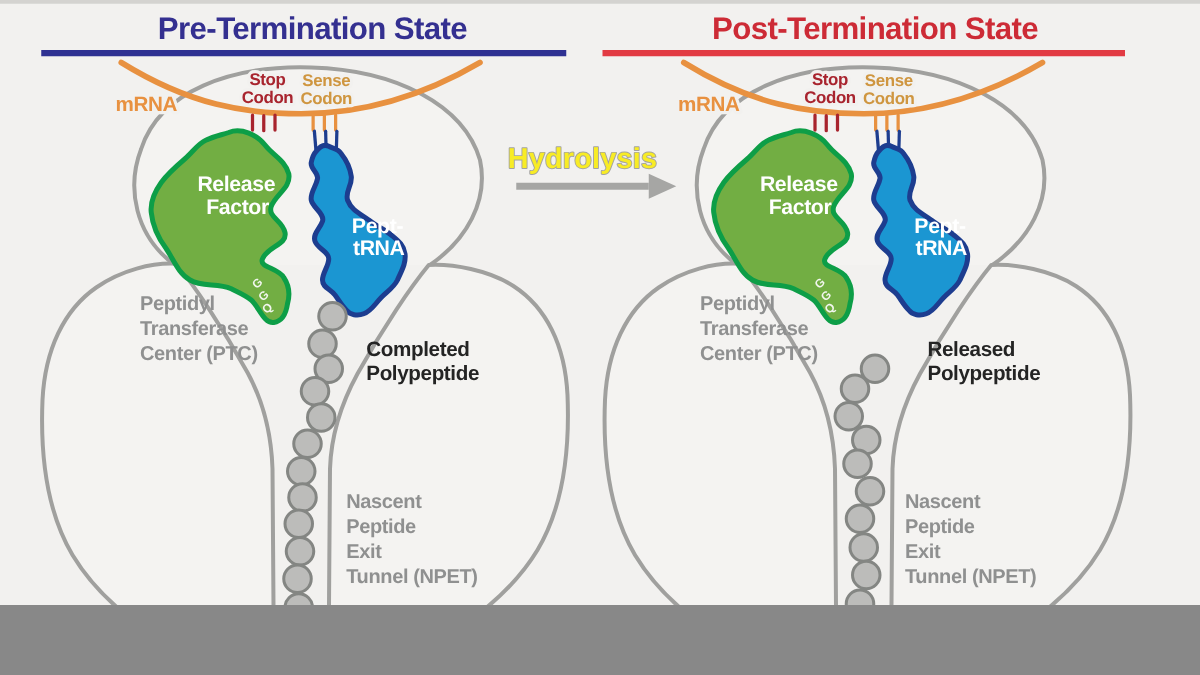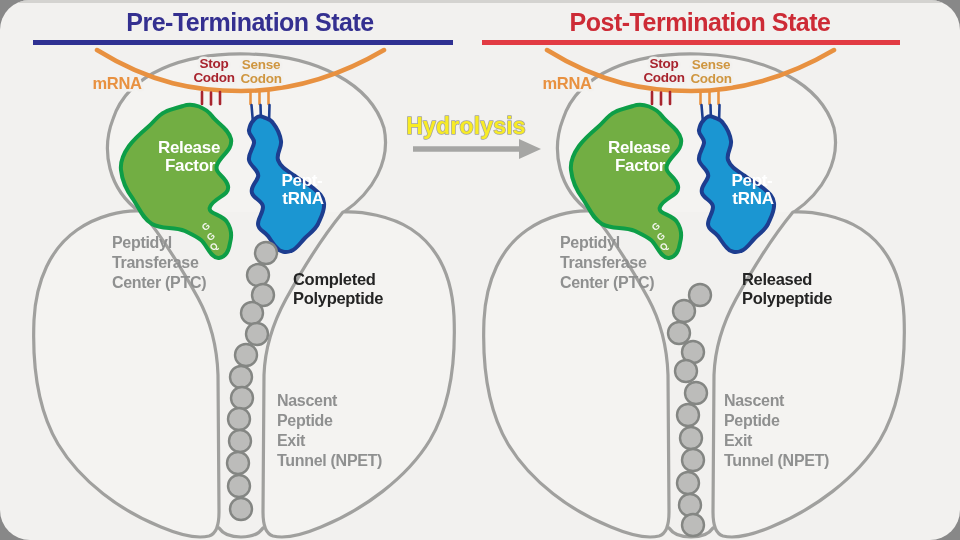--- a/index.html
+++ b/index.html
@@ -1,17 +1,17 @@
 <!DOCTYPE html>
 <html style="--bg: #f2f1ef; --title_navy: #343090; --bar_navy: #2f3192; --title_red: #cd2b36; --bar_red: #e23b43; --mrna_orange: #e89140; --sense_tan: #cf9640; --stop_red: #a8242e; --rf_fill: #72ae43; --rf_stroke: #0d9e47; --trna_fill: #1b96d2; --trna_stroke: #1d3d8f; --outline_gray: #a0a09e; --bead_fill: #bcbcba; --bead_stroke: #848683; --label_gray: #8f9090; --label_black: #242424; --hydro_yellow: #f8ec25; --hydro_outline: #a3a3a0; --arrow_gray: #a6a6a4;"><head>
 <meta charset="utf-8">
 <style>
   html,body{margin:0;padding:0;}
   body{background:#888;}
-  .stage{position:relative;width:960px;height:540px;background:var(--bg,#f2f1ef);overflow:hidden;border-radius:30px;}
+  .stage{position:relative;width:960px;height:484px;background:var(--bg,#f2f1ef);overflow:hidden;}
   .topstrip{position:absolute;top:0;left:0;width:960px;height:3px;background:#c9c8c6;opacity:.75;}
   svg{position:absolute;top:0;left:0;}
   text{font-family:"Liberation Sans", sans-serif;}
 
   .t-title{font-size:25px;font-weight:bold;letter-spacing:-0.5px;text-anchor:middle;}
   .t-title-pre{fill:var(--title_navy);}
   .t-title-post{fill:var(--title_red);}
   .bar-pre{fill:var(--bar_navy);}
   .bar-post{fill:var(--bar_red);}
 

